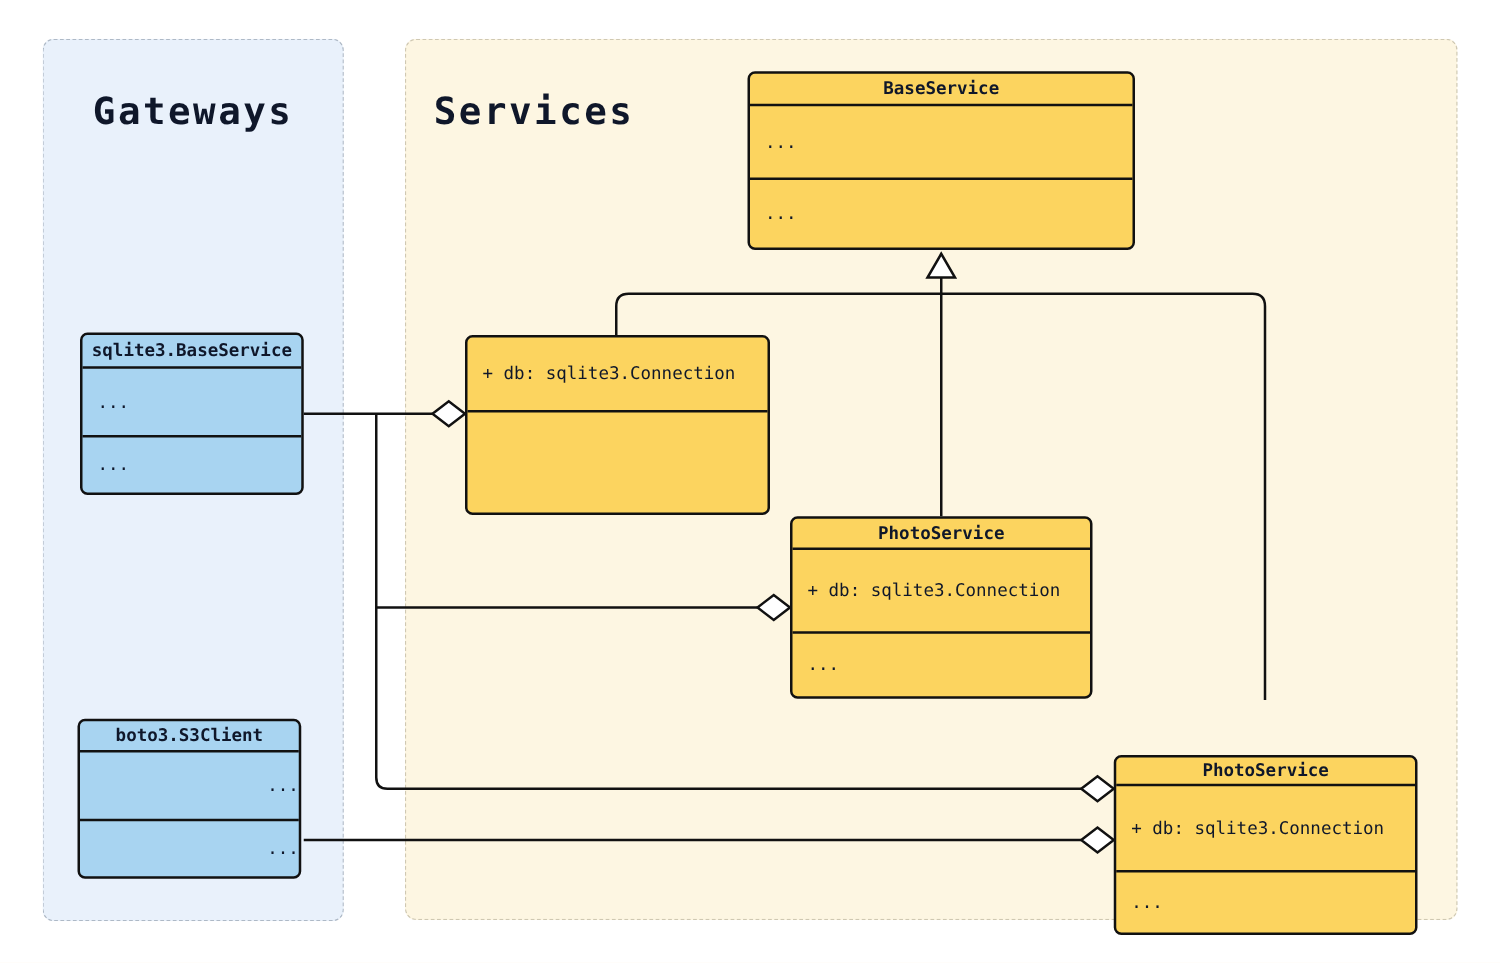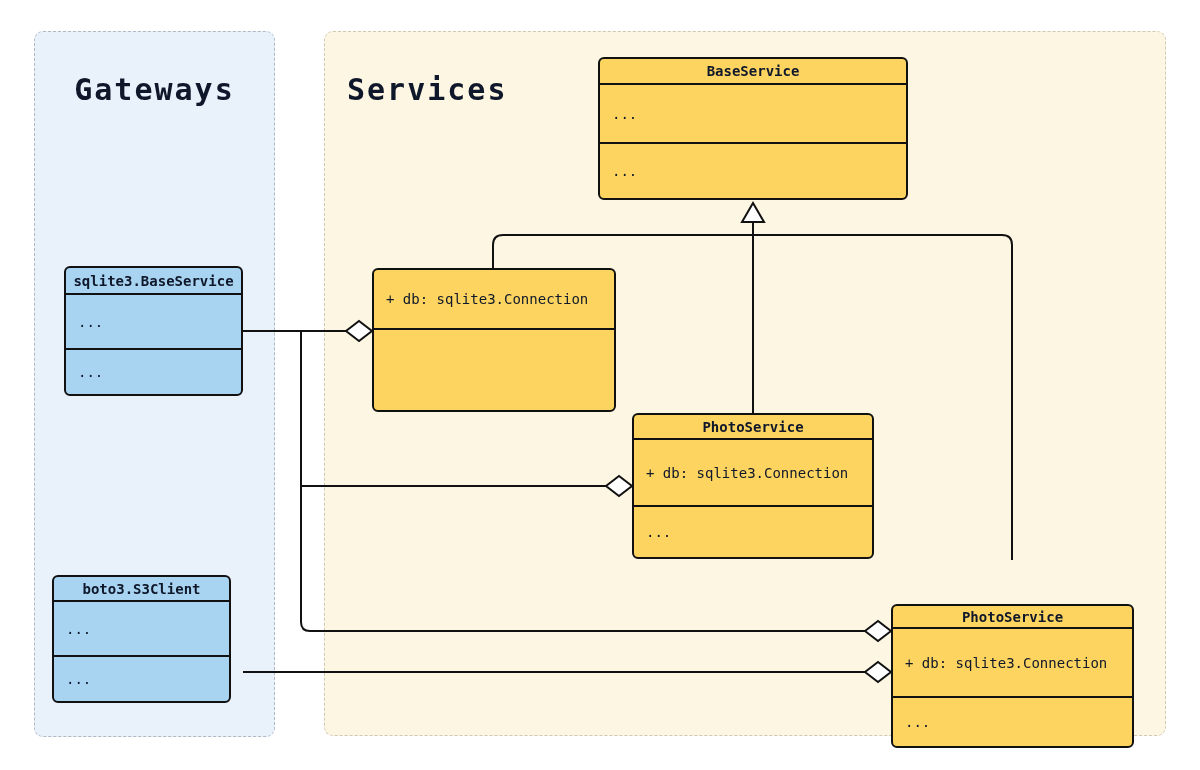--- a/index.html
+++ b/index.html
@@ -72,21 +72,21 @@
   <div class="uml blue" style="left:64px;top:266px;width:179px;height:130px;--th:25px;--ah:53px;">
     <div class="uml-title">sqlite3.BaseService</div>
     <div class="uml-attrs">
       <div class="row">...</div>
     </div>
     <div class="uml-methods">
       <div class="row">...</div>
     </div>
   </div>
 
-  <div class="uml blue" style="left:52px;top:575px;width:179px;height:128px;--th:23px;--ah:53px;">
+  <div class="uml blue" style="left:62px;top:575px;width:179px;height:128px;text-align:right;--th:23px;--ah:53px;">
     <div class="uml-title">boto3.S3Client</div>
     <div class="uml-attrs">
       <div class="row">...</div>
     </div>
     <div class="uml-methods">
       <div class="row">...</div>
     </div>
   </div>
 
   <div class="uml yellow" style="left:598px;top:57px;width:310px;height:143px;--th:24px;--ah:57px;">

